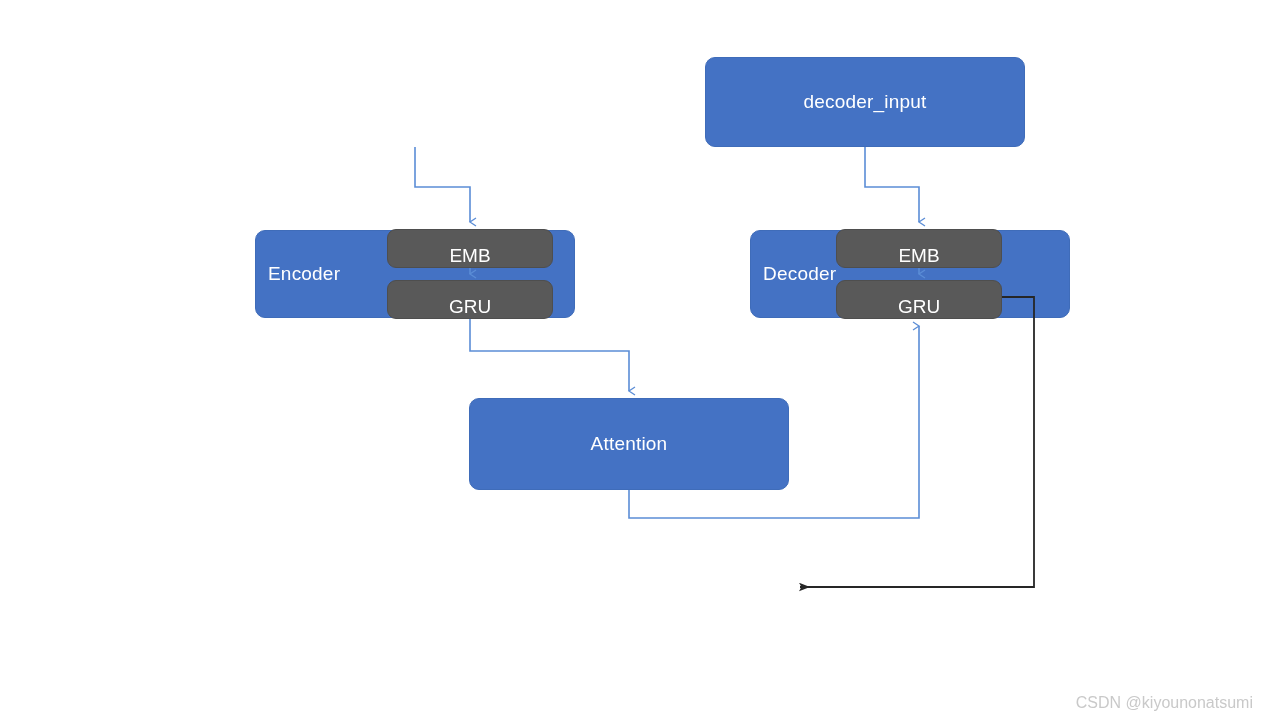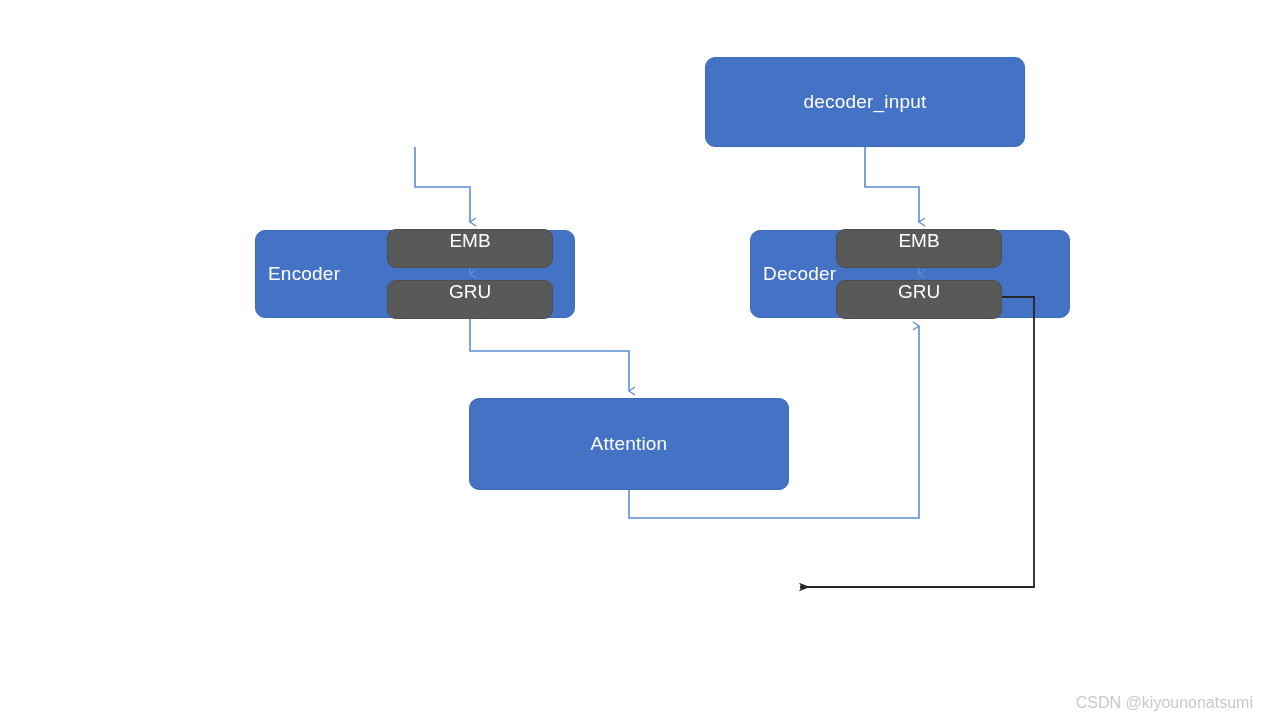--- a/index.html
+++ b/index.html
@@ -43,21 +43,21 @@
   }
   .group-label {
     color: #ffffff;
     font-size: 19px;
     white-space: nowrap;
   }
   .subblock {
     position: absolute;
     box-sizing: border-box;
     display: flex;
-    align-items: flex-start;
+    align-items: flex-end;
     justify-content: center;
     background: #595959;
     border: 1px solid #4e4e4e;
     border-radius: 9px;
     color: #ffffff;
     font-size: 19px;
     font-family: "Liberation Sans", sans-serif;
     z-index: 4;
   }
   .watermark {

